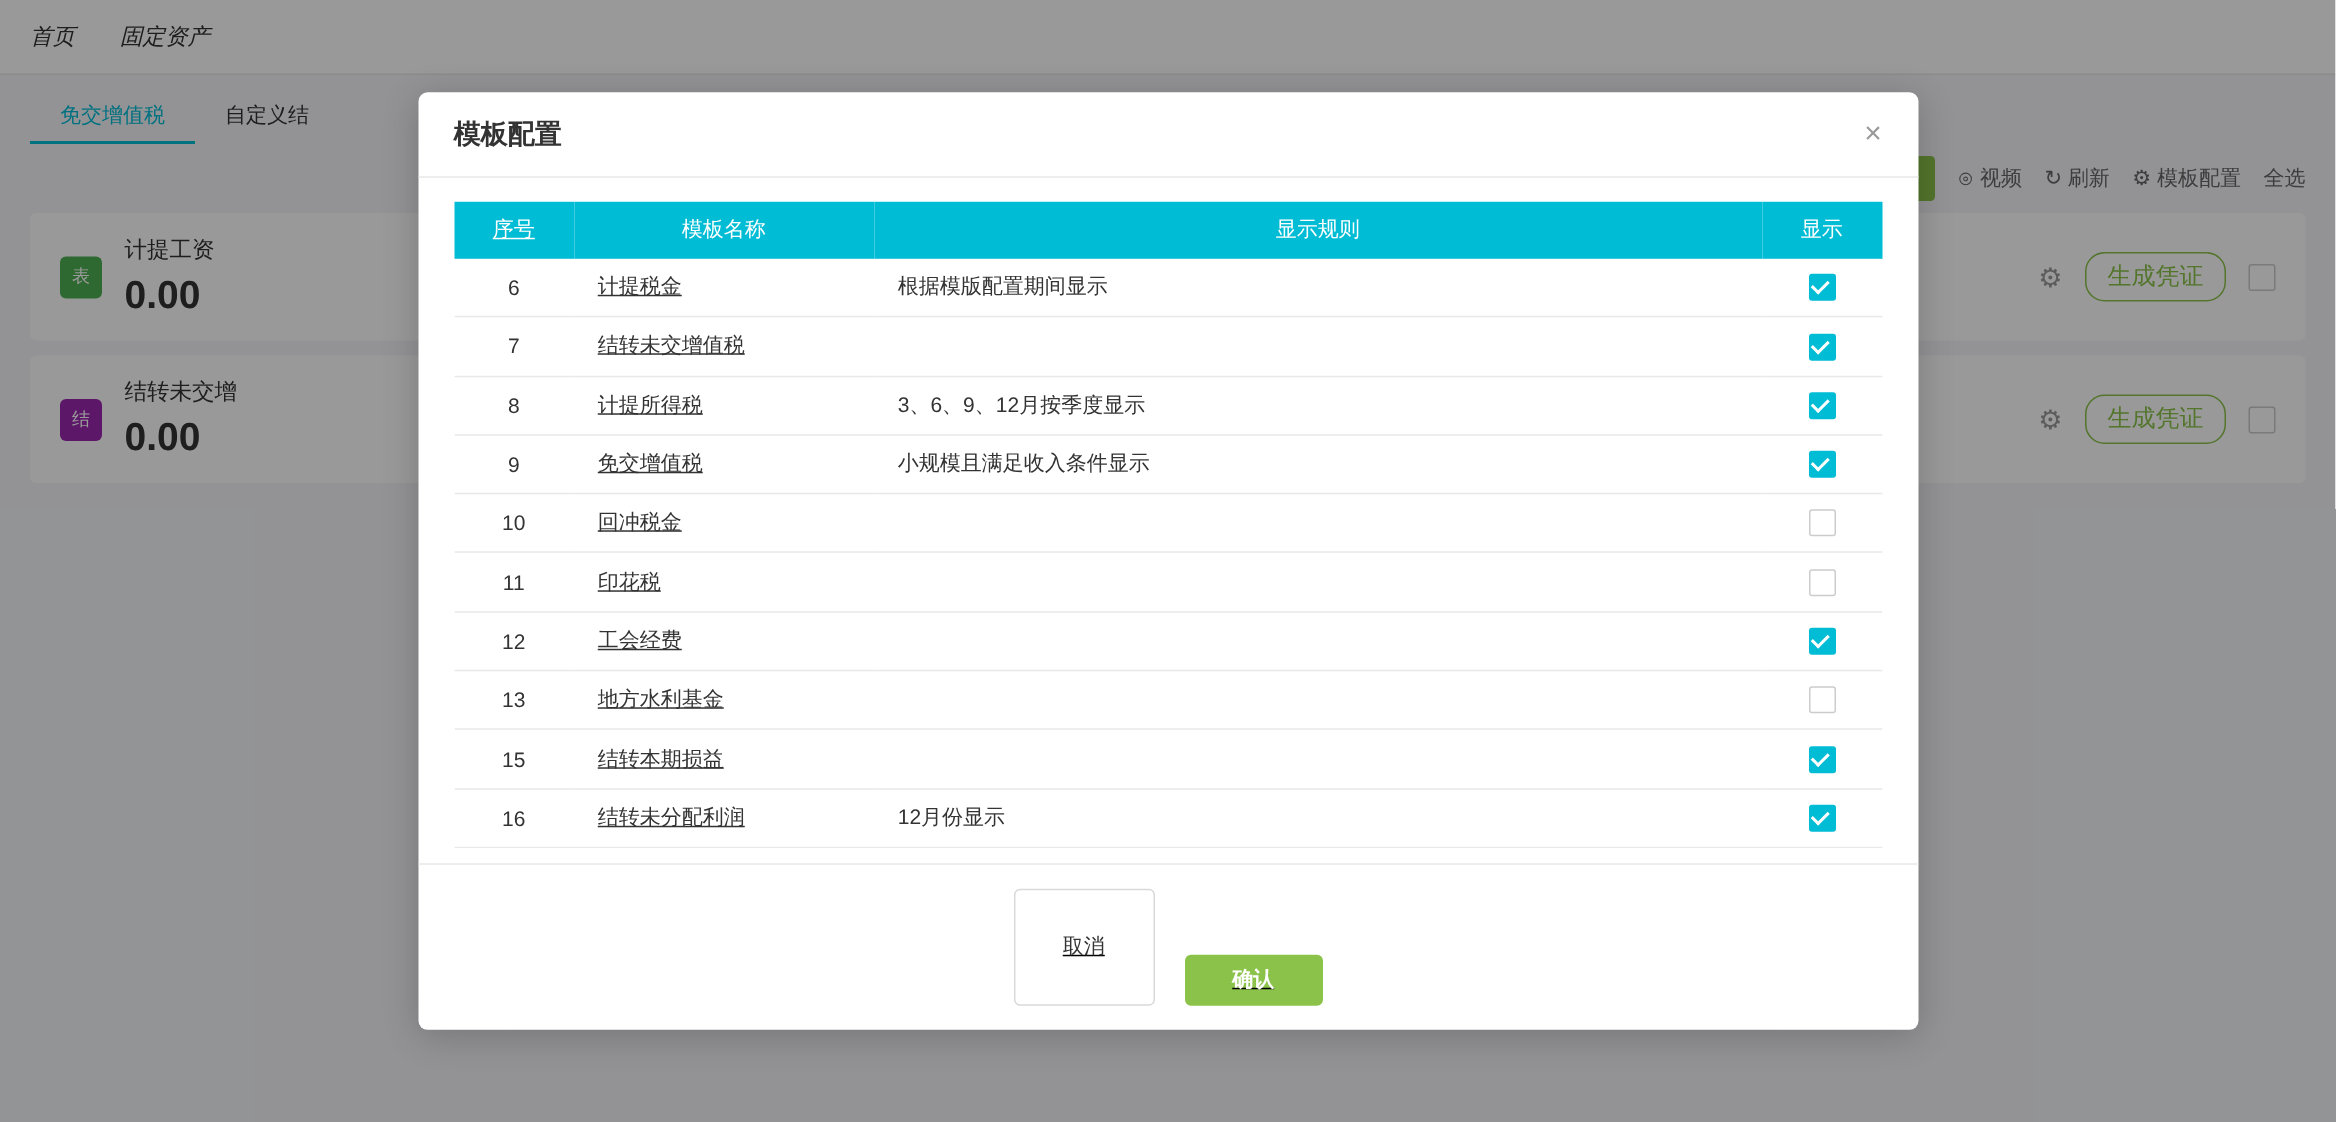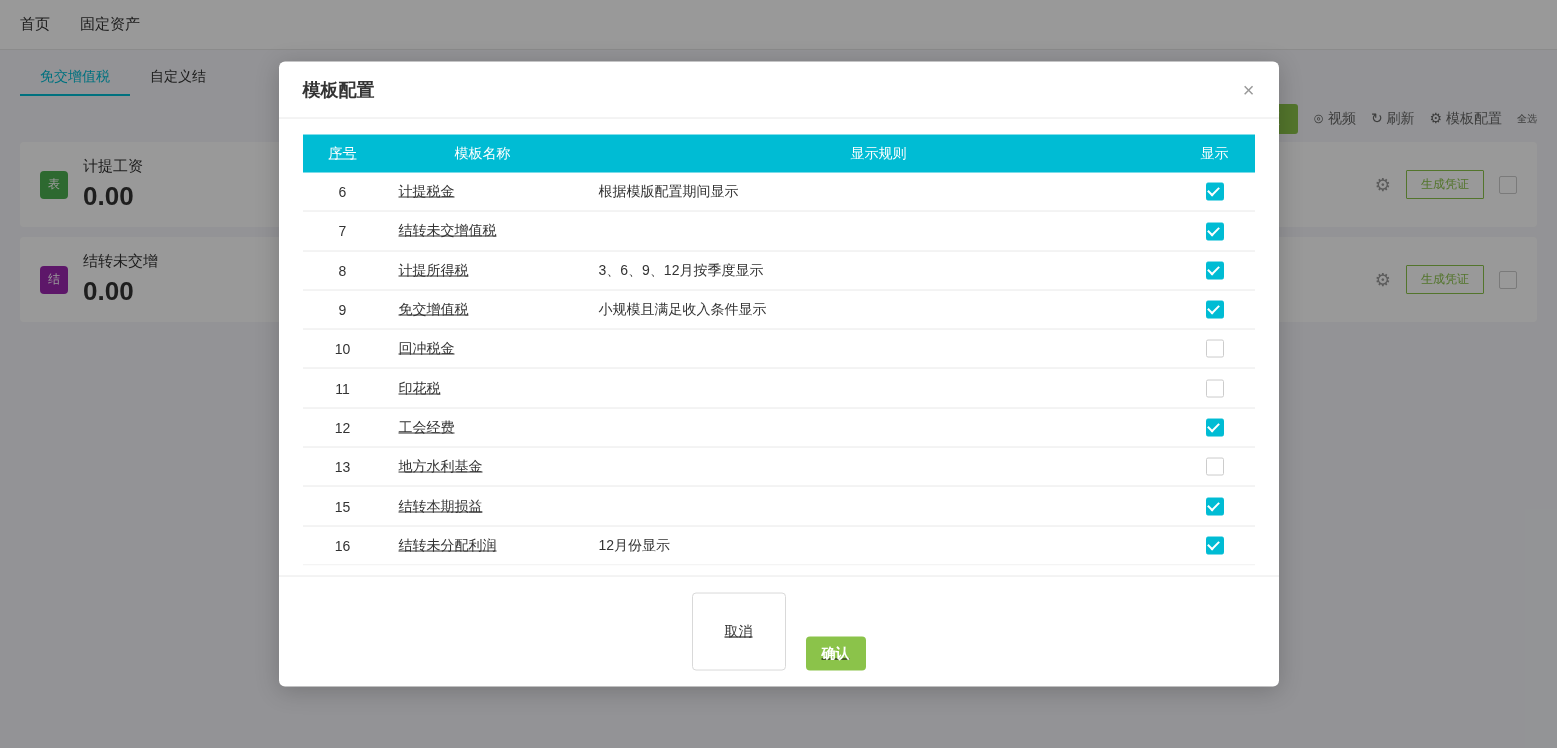--- a/index.html
+++ b/index.html
@@ -24,20 +24,21 @@
 
     
     .top-nav {
       background: #fff;
       height: 50px;
       display: flex;
       align-items: center;
       padding: 16px 20px;
       gap: 30px;
       border-bottom: 1px solid #e8e8e8;
+      font-style: italic;
     }
     .nav-item {
       font-size: 15px;
       color: #333;
       cursor: pointer;
     }
 
     
     .content-area {
       padding: 10px 20px;
@@ -93,21 +94,21 @@
       cursor: pointer;
       font-size: 14px;
       text-align: right;
     }
 
     .btn-select-all {
       background: none;
       border: none;
       color: #666;
       cursor: pointer;
-      font-size: 10px;
+      font-size: 14px;
     }
 
     
     .card-item {
       background: #fff;
       border-radius: 4px;
       margin-bottom: 10px;
       padding: 15px 20px;
       display: flex;
       align-items: center;
@@ -137,23 +138,23 @@
       font-weight: bold;
       color: #333;
       margin-top: 5px;
     }
 
     .btn-gen {
       border: 1px solid #8bc34a;
       color: #8bc34a;
       background: #fff;
       padding: 5px 14px;
-      border-radius: 1px;
-      cursor: pointer;
-      font-size: 12px;
+      border-radius: 13px;
+      cursor: pointer;
+      font-size: 16px;
     }
 
     
     .overlay {
       position: absolute;
       top: 0; left: 0;
       width: 100%; height: 100%;
       background: rgba(0,0,0,0.4);
       z-index: 100;
     }
@@ -323,21 +324,21 @@
       padding: 8px 32px;
       border-radius: 4px;
       cursor: pointer;
       font-size: 14px;
     }
 
     .btn-confirm {
       background: #8bc34a;
       border: none;
       color: #fff;
-      padding: 8px 16px;
+      padding: 8px 32px;
       border-radius: 4px;
       cursor: pointer;
       font-size: 14px;
       font-weight: bold;
       margin-top: 44px;
     }
   </style>
 </head>
 <body>
 

